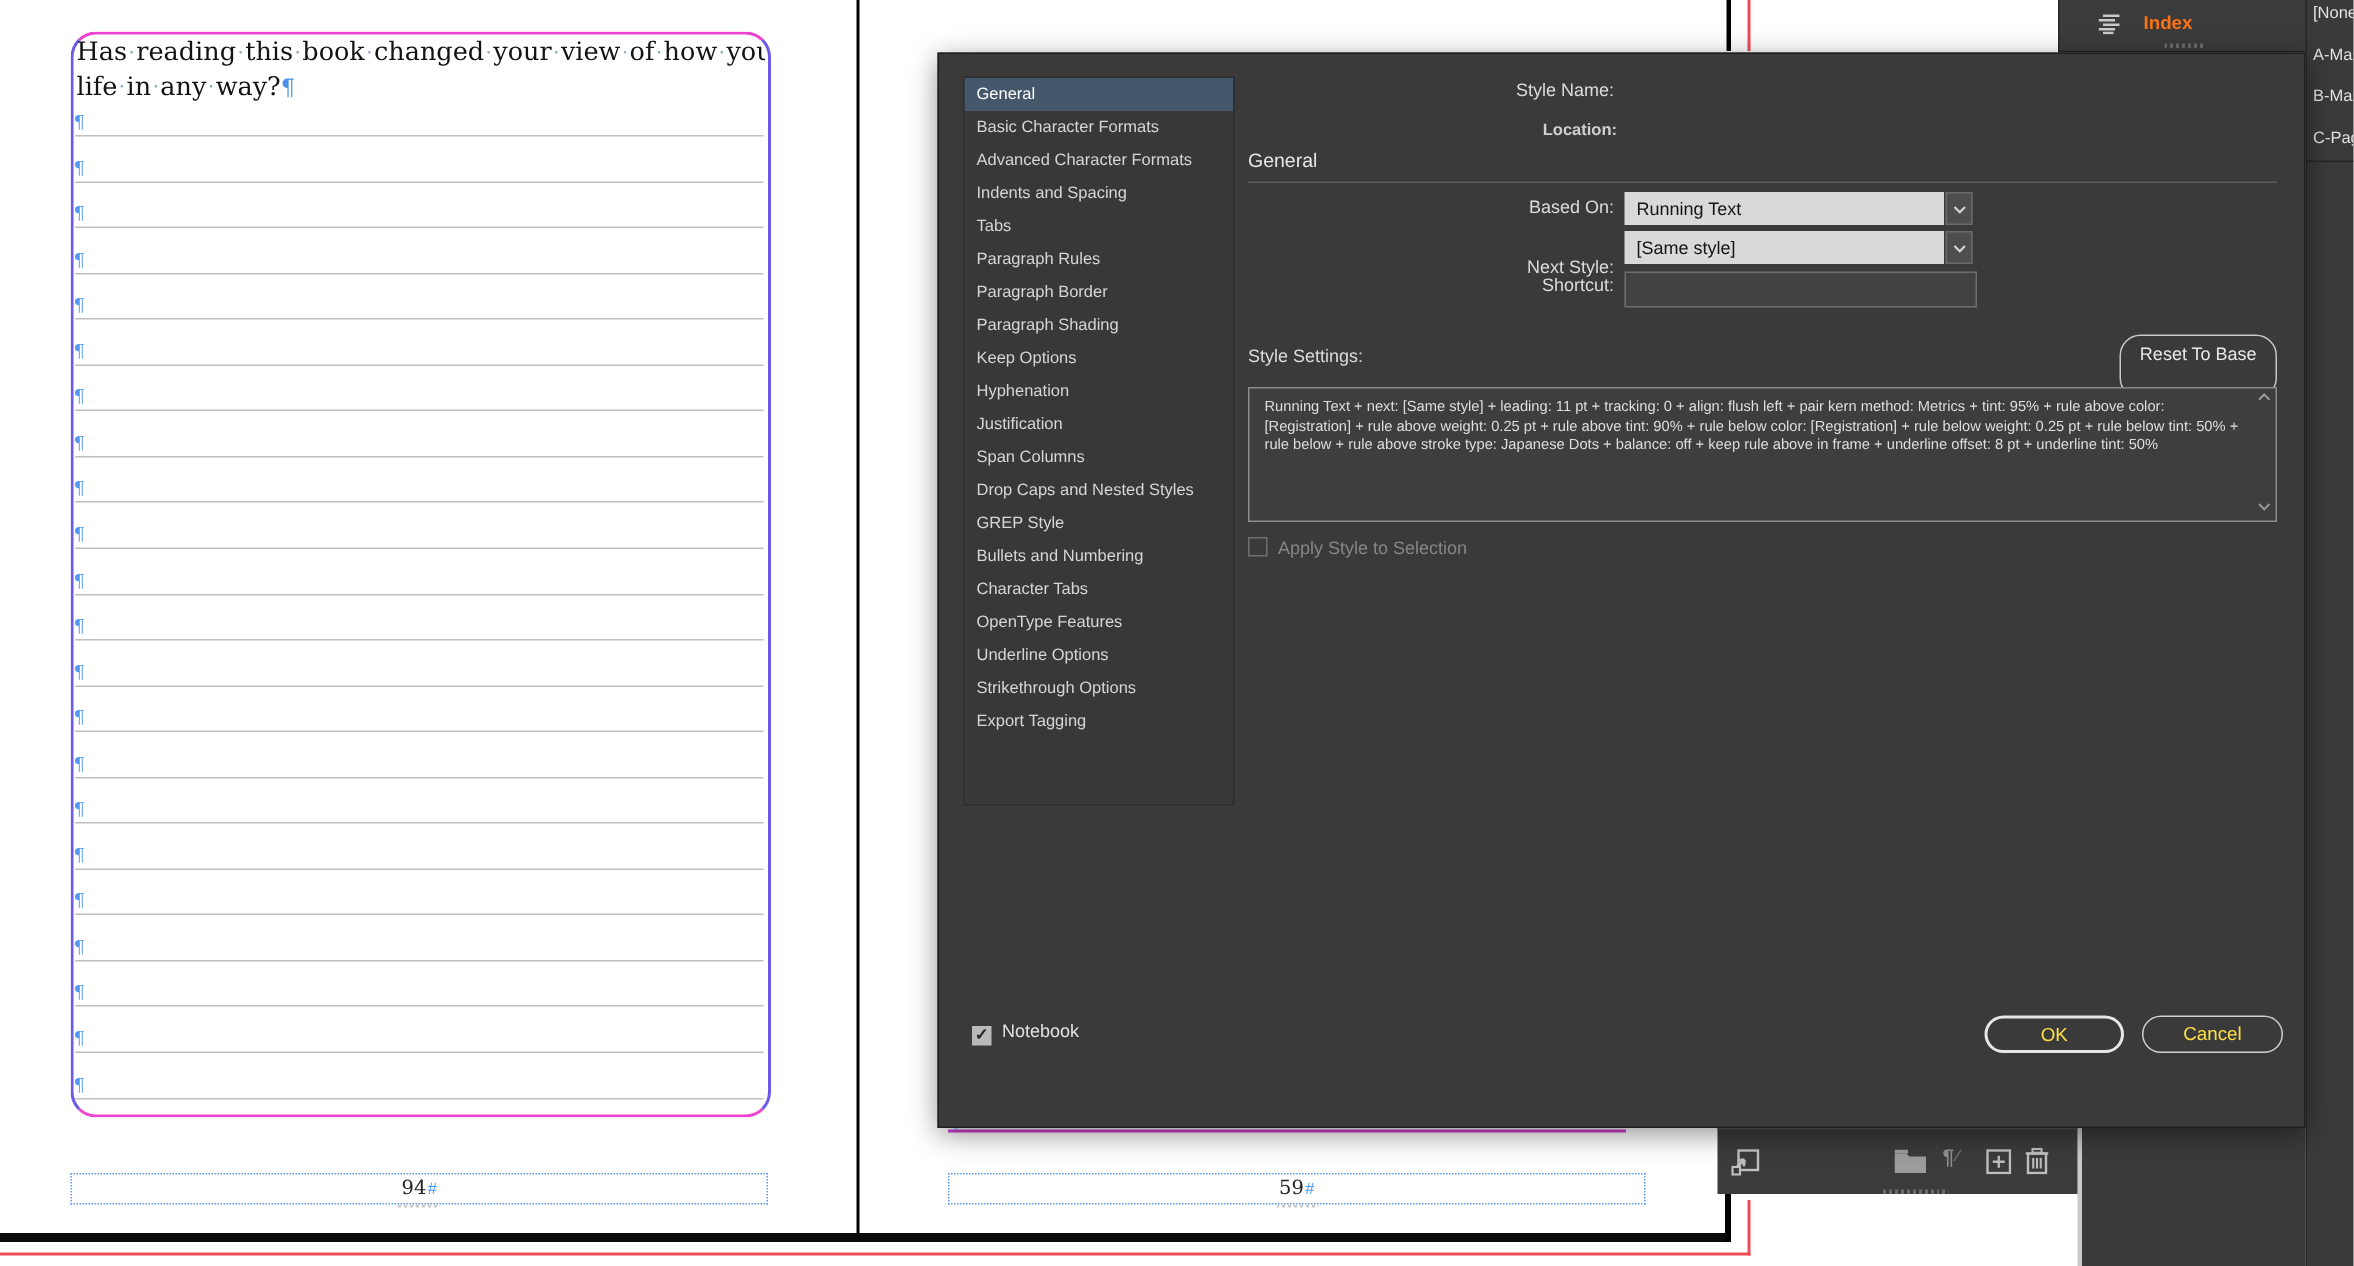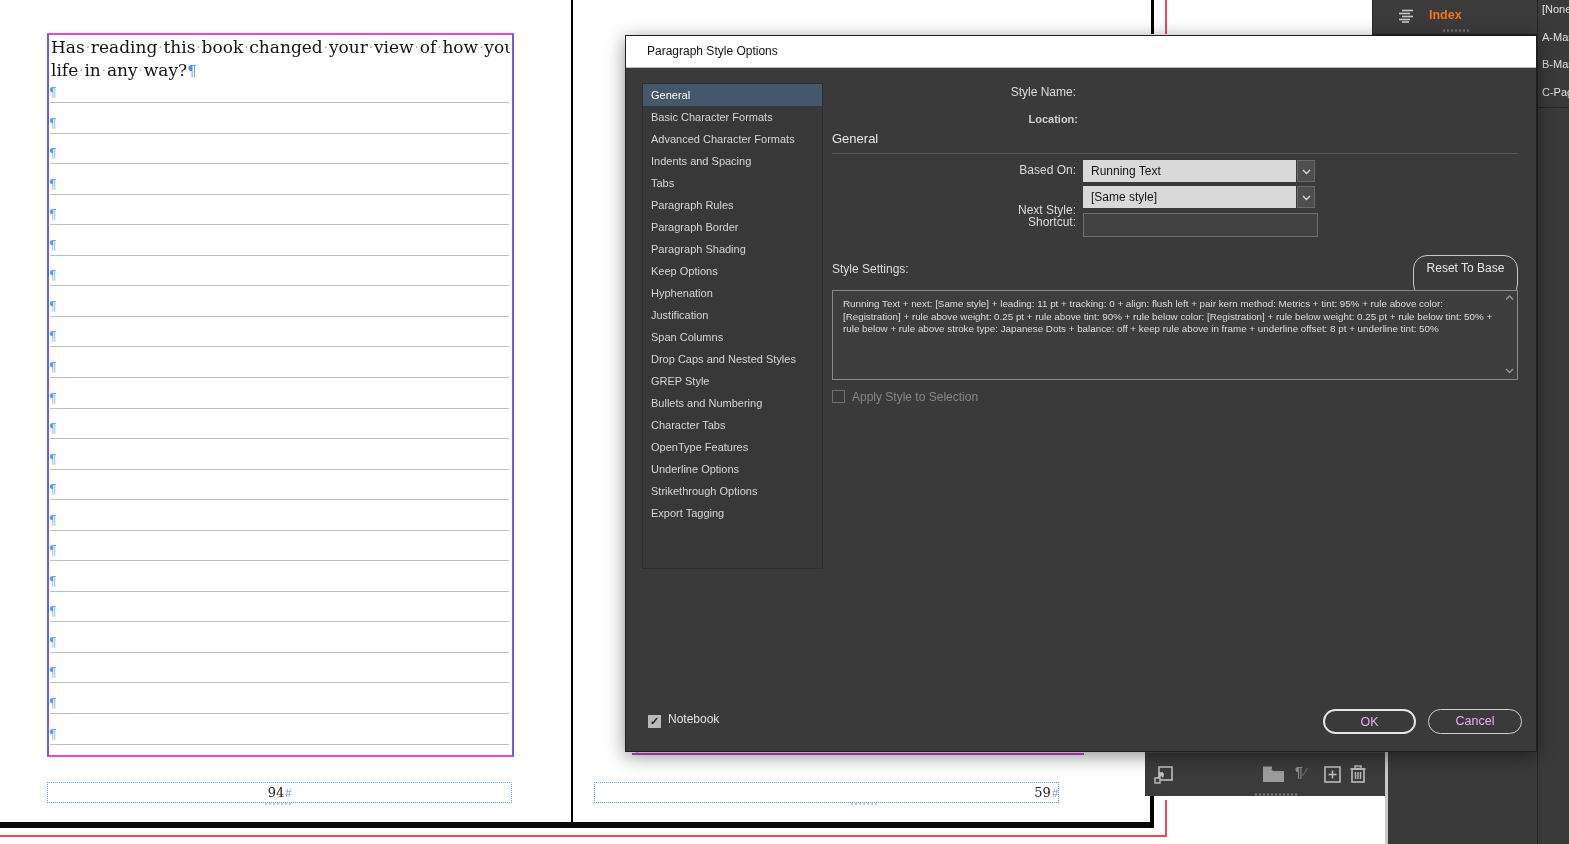--- a/index.html
+++ b/index.html
@@ -8,33 +8,33 @@
 
   
   .spine{position:absolute;left:571px;top:0;width:2px;height:823px;background:#000;}
   .page-bottom-edge{position:absolute;left:0;top:822px;width:1154px;height:6px;background:#0a0a0a;}
   .bleed-h{position:absolute;left:0;top:835px;width:1167px;height:2px;background:#ef4b56;}
   .page-edge-v-top{position:absolute;left:1151px;top:0;width:3px;height:34px;background:#000;}
   .bleed-v-top{position:absolute;left:1165px;top:0;width:2px;height:34px;background:#ef4b56;}
   .page-edge-v-bot{position:absolute;left:1150px;top:796px;width:4px;height:32px;background:#000;}
   .bleed-v-bot{position:absolute;left:1165px;top:800px;width:2px;height:37px;background:#ef4b56;}
 
-  .tframe{position:absolute;left:47px;top:33px;width:463px;height:720px;background:#fff;
+  .tframe{position:absolute;left:47px;top:21px;width:463px;height:720px;background:#fff;
           border-top:2px solid #ee42d0;border-bottom:2px solid #ee42d0;
-          border-left:2px solid #6c5be8;border-right:2px solid #6c5be8;}
+          border-left:2px solid #6c5be8;border-right:2px solid #6c5be8;border-radius:17px;}
   .qtext{position:absolute;left:2px;top:1px;width:459px;font-family:"DejaVu Serif",serif;
          font-size:17px;line-height:22.5px;color:#131313;white-space:nowrap;overflow:hidden;}
   .qtext .wdot{color:#8fa6c6;font-size:13px;vertical-align:1px;margin:0 1px;}
   .pil-inline{color:#4a90e8;font-size:15px;}
   .rule{position:absolute;left:1px;width:459px;height:1px;background:#bfbfbf;}
   .pmark{position:absolute;left:0px;color:#549af2;font-size:12px;font-family:"DejaVu Serif",serif;line-height:15px;}
 
   .pnframe{position:absolute;top:782px;width:463px;height:19px;border:1px dotted #5a9af2;
            text-align:center;font-family:"DejaVu Serif",serif;font-size:13px;color:#222;line-height:19px;}
-  .pn58{left:47px;} .pn59{left:594px;text-align:right;}
+  .pn58{left:47px;} .pn59{left:632px;}
   .eos{color:#4a9af5;font-size:11px;margin-left:1px;font-family:"Liberation Sans",sans-serif;}
   .pn-grip{position:absolute;top:803px;width:28px;height:2px;
            background:repeating-linear-gradient(90deg,#c9c9c9 0 2px,transparent 2px 4px);}
   .rp-frame-bottom{position:absolute;left:632px;top:753px;width:452px;height:2px;background:#cf3fd3;}
   .rp-mark{position:absolute;left:633px;top:744px;color:#549af2;font-size:10px;font-family:"DejaVu Serif",serif;}
 
   
   .index-panel{position:absolute;left:1372px;top:0;width:165px;height:34px;background:#3b3b3b;
                border-left:1px solid #262626;border-bottom:1px solid #222;}
   .index-title{position:absolute;left:56px;top:8px;font-size:12.5px;font-weight:bold;color:#f97316;}
@@ -95,21 +95,21 @@
 
   .chk-row{position:absolute;font-size:12px;}
   .chk-box{display:inline-block;width:13px;height:13px;box-sizing:border-box;vertical-align:-2px;
            margin-right:7px;}
   .chk-off{border:1px solid #6f6f6f;background:transparent;}
   .chk-on{background:#b9b9b9;color:#222;font-size:11px;line-height:13px;text-align:center;font-weight:bold;}
   .dim{color:#868686;}
   .lit{color:#e3e3e3;}
 
   .pill-btn{position:absolute;top:641px;height:25px;border-radius:13px;background:transparent;
-            color:#f0abfc;font-size:12.5px;text-align:center;line-height:23px;cursor:pointer;
+            color:#fde047;font-size:12.5px;text-align:center;line-height:23px;cursor:pointer;
             box-sizing:border-box;}
   .ok-btn{left:697px;width:93px;border:2px solid #e6e6e6;}
   .cancel-btn{left:802px;width:94px;border:1.5px solid #cfcfcf;}
 </style>
 </head>
 <body>
 
 <div class="stage">
 
   <div class="spine"></div>
@@ -241,23 +241,20 @@
         <rect x="5" y="1" width="6" height="2.5" fill="none" stroke="#bdbdbd" stroke-width="1.4"></rect>
         <line x1="5.5" y1="7" x2="5.5" y2="14" stroke="#bdbdbd" stroke-width="1.4"></line>
         <line x1="8" y1="7" x2="8" y2="14" stroke="#bdbdbd" stroke-width="1.4"></line>
         <line x1="10.5" y1="7" x2="10.5" y2="14" stroke="#bdbdbd" stroke-width="1.4"></line>
       </svg>
     </span>
     <div class="grip"></div>
   </div>
 
   <div class="dialog">
-    <div class="dlg-title">
-      <span>Paragraph Style Options</span>
-    </div>
     <div class="dlg-body">
 
       <div class="sidebar">
           <div class="side-item sel">General</div>
           <div class="side-item">Basic Character Formats</div>
           <div class="side-item">Advanced Character Formats</div>
           <div class="side-item">Indents and Spacing</div>
           <div class="side-item">Tabs</div>
           <div class="side-item">Paragraph Rules</div>
           <div class="side-item">Paragraph Border</div>

